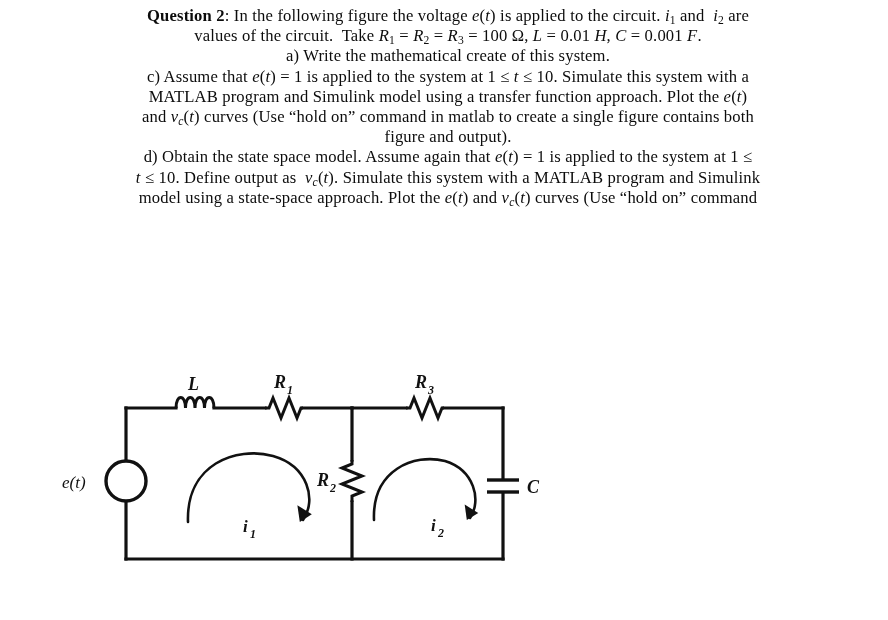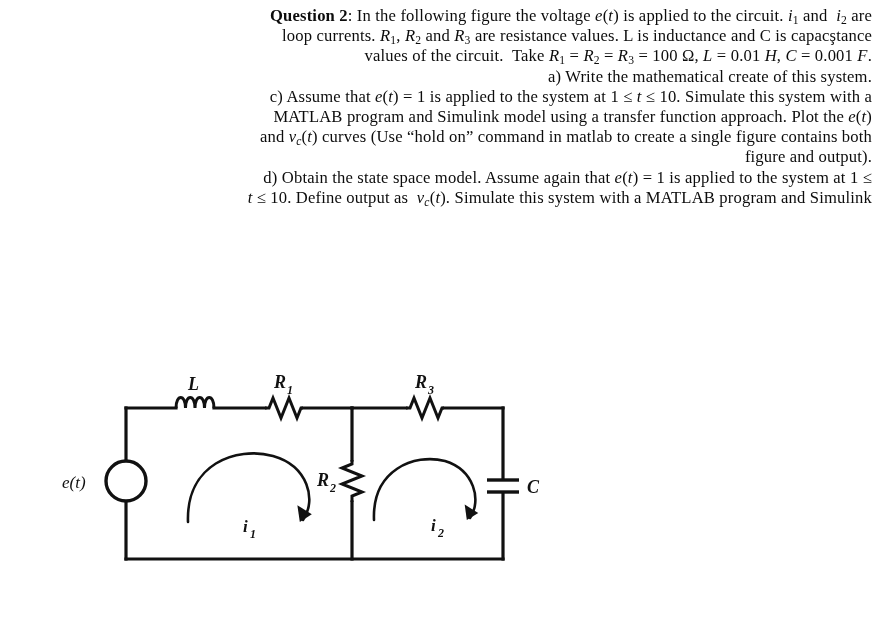--- a/index.html
+++ b/index.html
@@ -23,21 +23,21 @@
     height: 620px;
   }
 
   .question-text {
     position: absolute;
     left: 24px;
     top: 6px;
     width: 848px;
     font-size: 16.6px;
     line-height: 20.2px;
-    text-align: right;
+    text-align: center;
     letter-spacing: 0.01em;
   }
 
   .qline {
     white-space: nowrap;
   }
 
   b.qlabel { font-weight: bold; }
 
   
@@ -83,39 +83,39 @@
 </style>
 </head>
 <body>
 
 <div id="question-sheet">
 
   <div class="question-text">
 
     <div class="qline"><b class="qlabel">Question 2</b>: In the following figure the voltage <i class="mi">e</i>(<i class="mi">t</i>) is applied to the circuit. <i class="mi">i</i><sub class="msub-up">1</sub> and &nbsp;<i class="mi">i</i><sub class="msub-up">2</sub> are</div>
 
-    <div class="qline">loop currents. <i class="mi">R</i><sub class="msub-up">1</sub>, <i class="mi">R</i><sub class="msub-up">2</sub> and <i class="mi">R</i><sub class="msub-up">3</sub> are resistance values. L is inductance and C is capacştance</div>
 
     <div class="qline">values of the circuit.&nbsp; Take <i class="mi">R</i><sub class="msub-up">1</sub> = <i class="mi">R</i><sub class="msub-up">2</sub> = <i class="mi">R</i><sub class="msub-up">3</sub> = 100 Ω, <i class="mi">L</i> = 0.01 <i class="mi">H</i>, <i class="mi">C</i> = 0.001 <i class="mi">F</i>.</div>
 
     <div class="qline">a) Write the mathematical create of this system.</div>
 
 
     <div class="qline">c) Assume that <i class="mi">e</i>(<i class="mi">t</i>) = 1 is applied to the system at 1 ≤ <i class="mi">t</i> ≤ 10. Simulate this system with a</div>
 
     <div class="qline">MATLAB program and Simulink model using a transfer function approach. Plot the <i class="mi">e</i>(<i class="mi">t</i>)</div>
 
     <div class="qline">and <i class="mi">v</i><sub class="msub">c</sub>(<i class="mi">t</i>) curves (Use “hold on” command in matlab to create a single figure contains both</div>
 
     <div class="qline">figure and output).</div>
 
     <div class="qline">d) Obtain the state space model. Assume again that <i class="mi">e</i>(<i class="mi">t</i>) = 1 is applied to the system at 1 ≤</div>
 
     <div class="qline"><i class="mi">t</i> ≤ 10. Define output as &nbsp;<i class="mi">v</i><sub class="msub">c</sub>(<i class="mi">t</i>). Simulate this system with a MATLAB program and Simulink</div>
 
+    <div class="qline">model using a state-space approach. Plot the <i class="mi">e</i>(<i class="mi">t</i>) and <i class="mi">v</i><sub class="msub">c</sub>(<i class="mi">t</i>) curves (Use “hold on” command</div>
 
 
   </div>
 
   <div id="circuit-figure">
     <svg width="560" height="240" viewBox="0 0 560 240" xmlns="http://www.w3.org/2000/svg">
 
       <g stroke="#111111" stroke-width="3.2" fill="none" stroke-linecap="square">
 
         <path d="M 86 48 L 136 48"></path>

